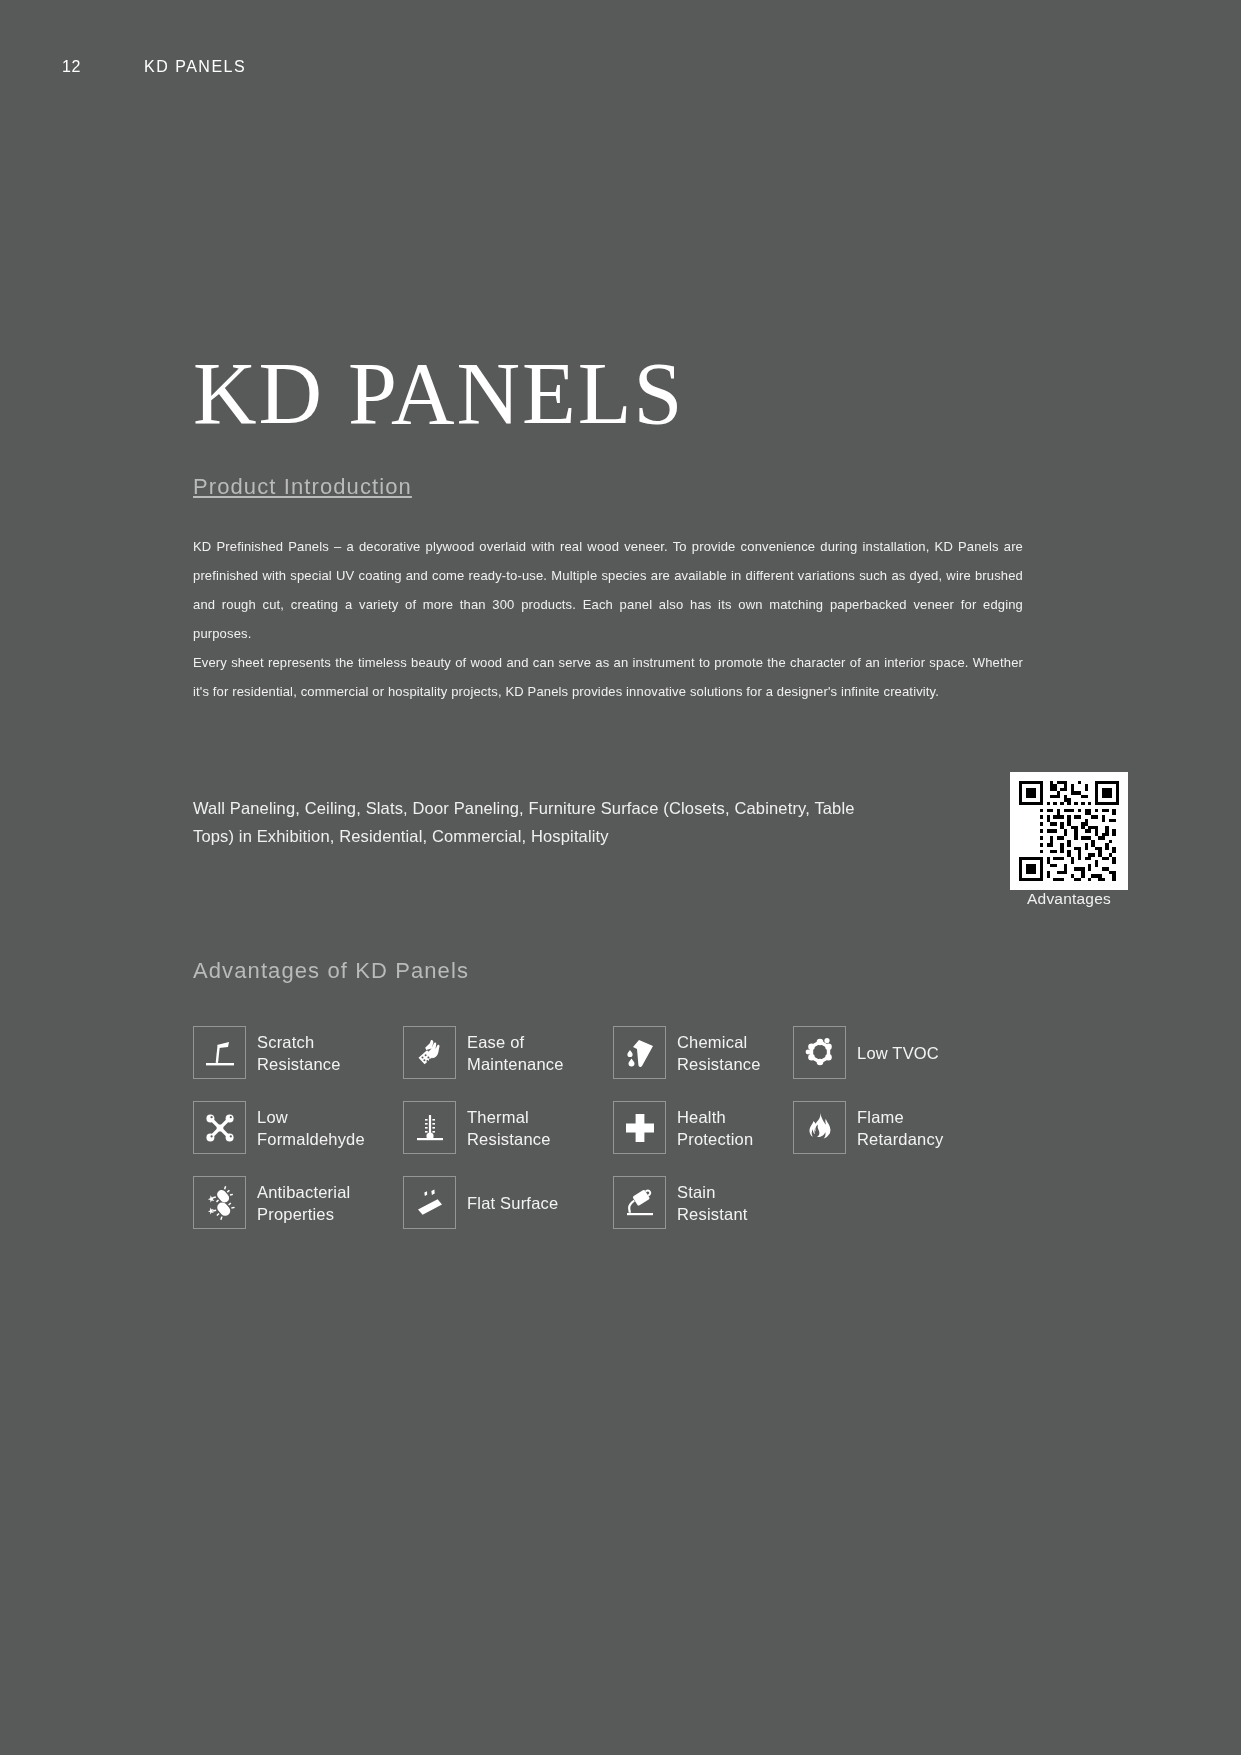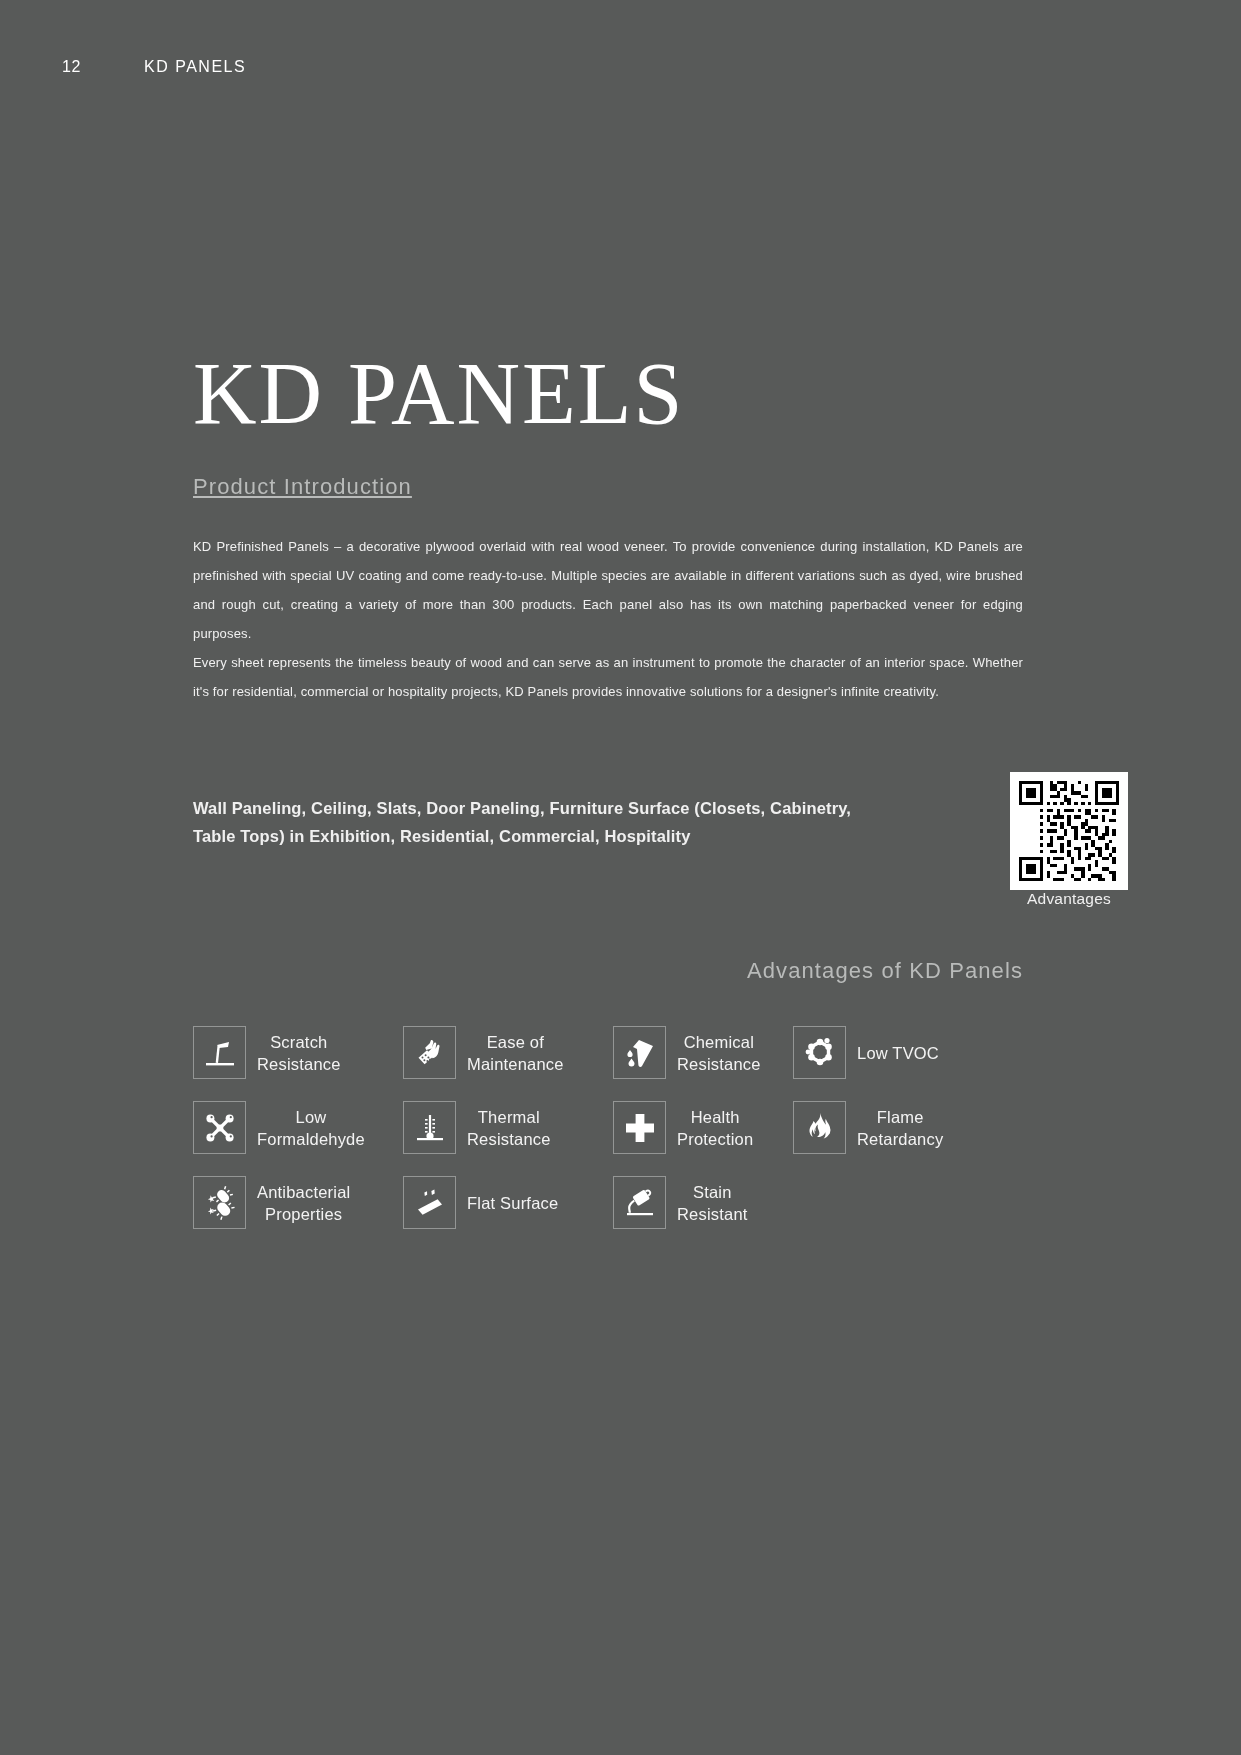--- a/index.html
+++ b/index.html
@@ -80,21 +80,20 @@
     position: relative;
     margin-top: 88px;
   }
   .applications-text {
     width: 680px;
     font-size: 16.5px;
     line-height: 28px;
     color: #f0f0f0;
     margin-top: 30px;
     letter-spacing: 0.15px;
-    font-weight: bold;
   }
 
   .qr-wrap {
     position: absolute;
     right: -105px;
     top: -22px;
     width: 118px;
     text-align: center;
   }
   .qr-code {
@@ -107,28 +106,27 @@
     margin: 0 auto;
   }
   .qr-caption {
     margin-top: 0;
     font-size: 15.5px;
     color: #f0f0f0;
     letter-spacing: 0.2px;
   }
 
   
-  .advantages-heading { margin-top: 108px; text-align: right; }
+  .advantages-heading { margin-top: 108px; }
 
   .adv-grid {
     margin-top: 42px;
     display: grid;
     grid-template-columns: 210px 210px 180px 210px;
     row-gap: 22px;
-    text-align: center;
   }
   .adv-item {
     display: flex;
     align-items: center;
     gap: 11px;
   }
   .adv-icon {
     width: 53px;
     height: 53px;
     flex: 0 0 53px;

